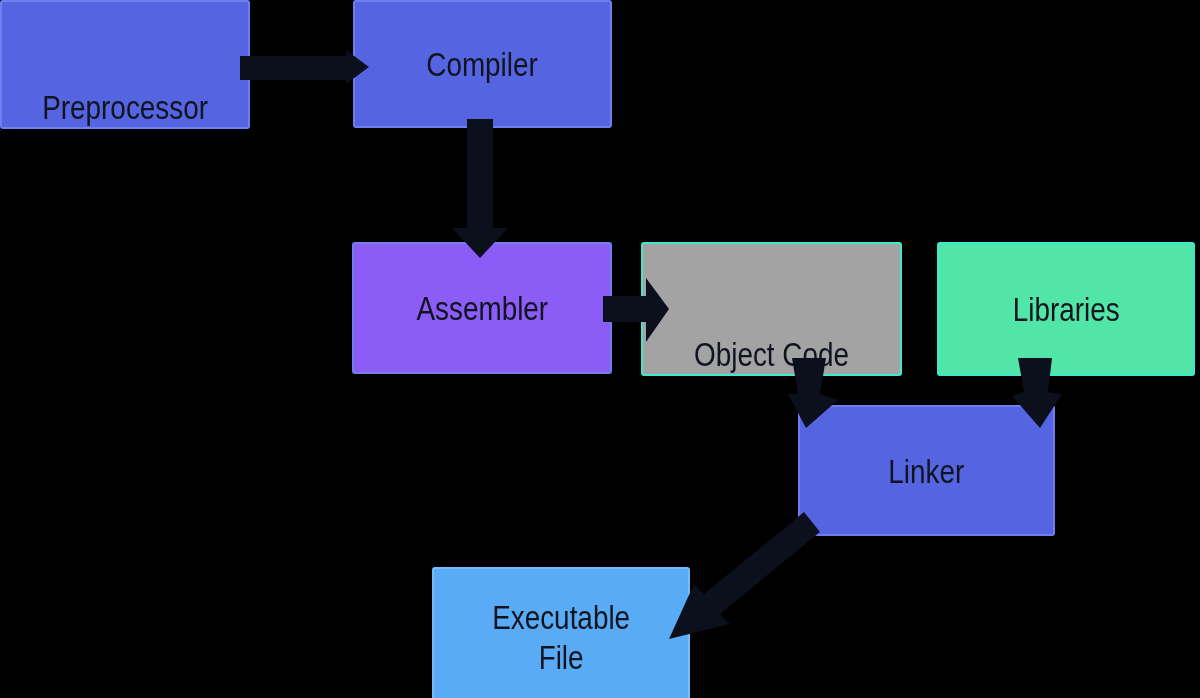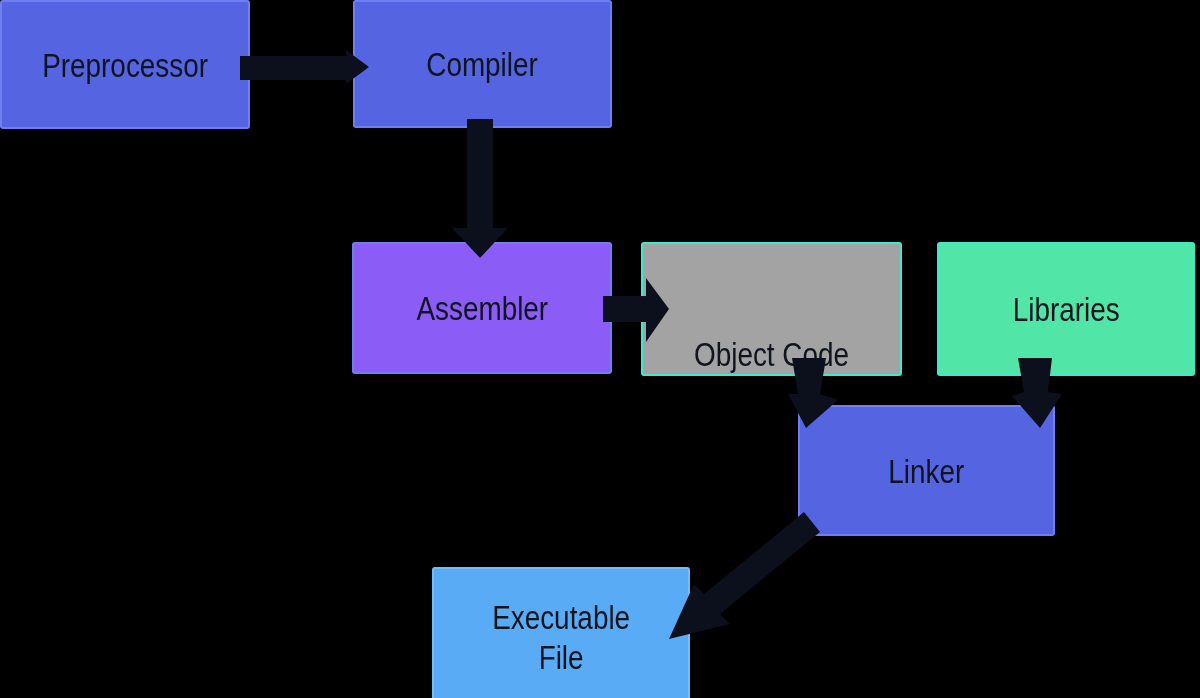--- a/index.html
+++ b/index.html
@@ -42,21 +42,21 @@
     height: 698px;
     z-index: 2;
     pointer-events: none;
   }
 </style>
 </head>
 <body>
 
 <div class="canvas" style="background: rgb(0, 0, 0);">
 
-  <div class="node" style="left: 0px; top: 0px; width: 250px; height: 129px; background: rgb(85, 101, 226); border-color: rgb(112, 127, 240);">
+  <div class="node" style="left: 0px; top: 0px; width: 250px; height: 129px; background: rgb(85, 101, 226); border-color: rgb(112, 127, 240); align-items: flex-end;">
     <span class="node-label" style="color: rgb(16, 20, 31);">Preprocessor</span>
   </div>
 
   <div class="node" style="left: 353px; top: 0px; width: 259px; height: 128px; background: rgb(85, 101, 226); border-color: rgb(112, 127, 240); justify-content: center;">
     <span class="node-label" style="color: rgb(16, 20, 31);">Compiler</span>
   </div>
 
   <div class="node" style="left: 352px; top: 242px; width: 260px; height: 132px; background: #8b5cf6; border-color: rgb(112, 127, 240);">
     <span class="node-label" style="color: rgb(16, 20, 31);">Assembler</span>
   </div>

